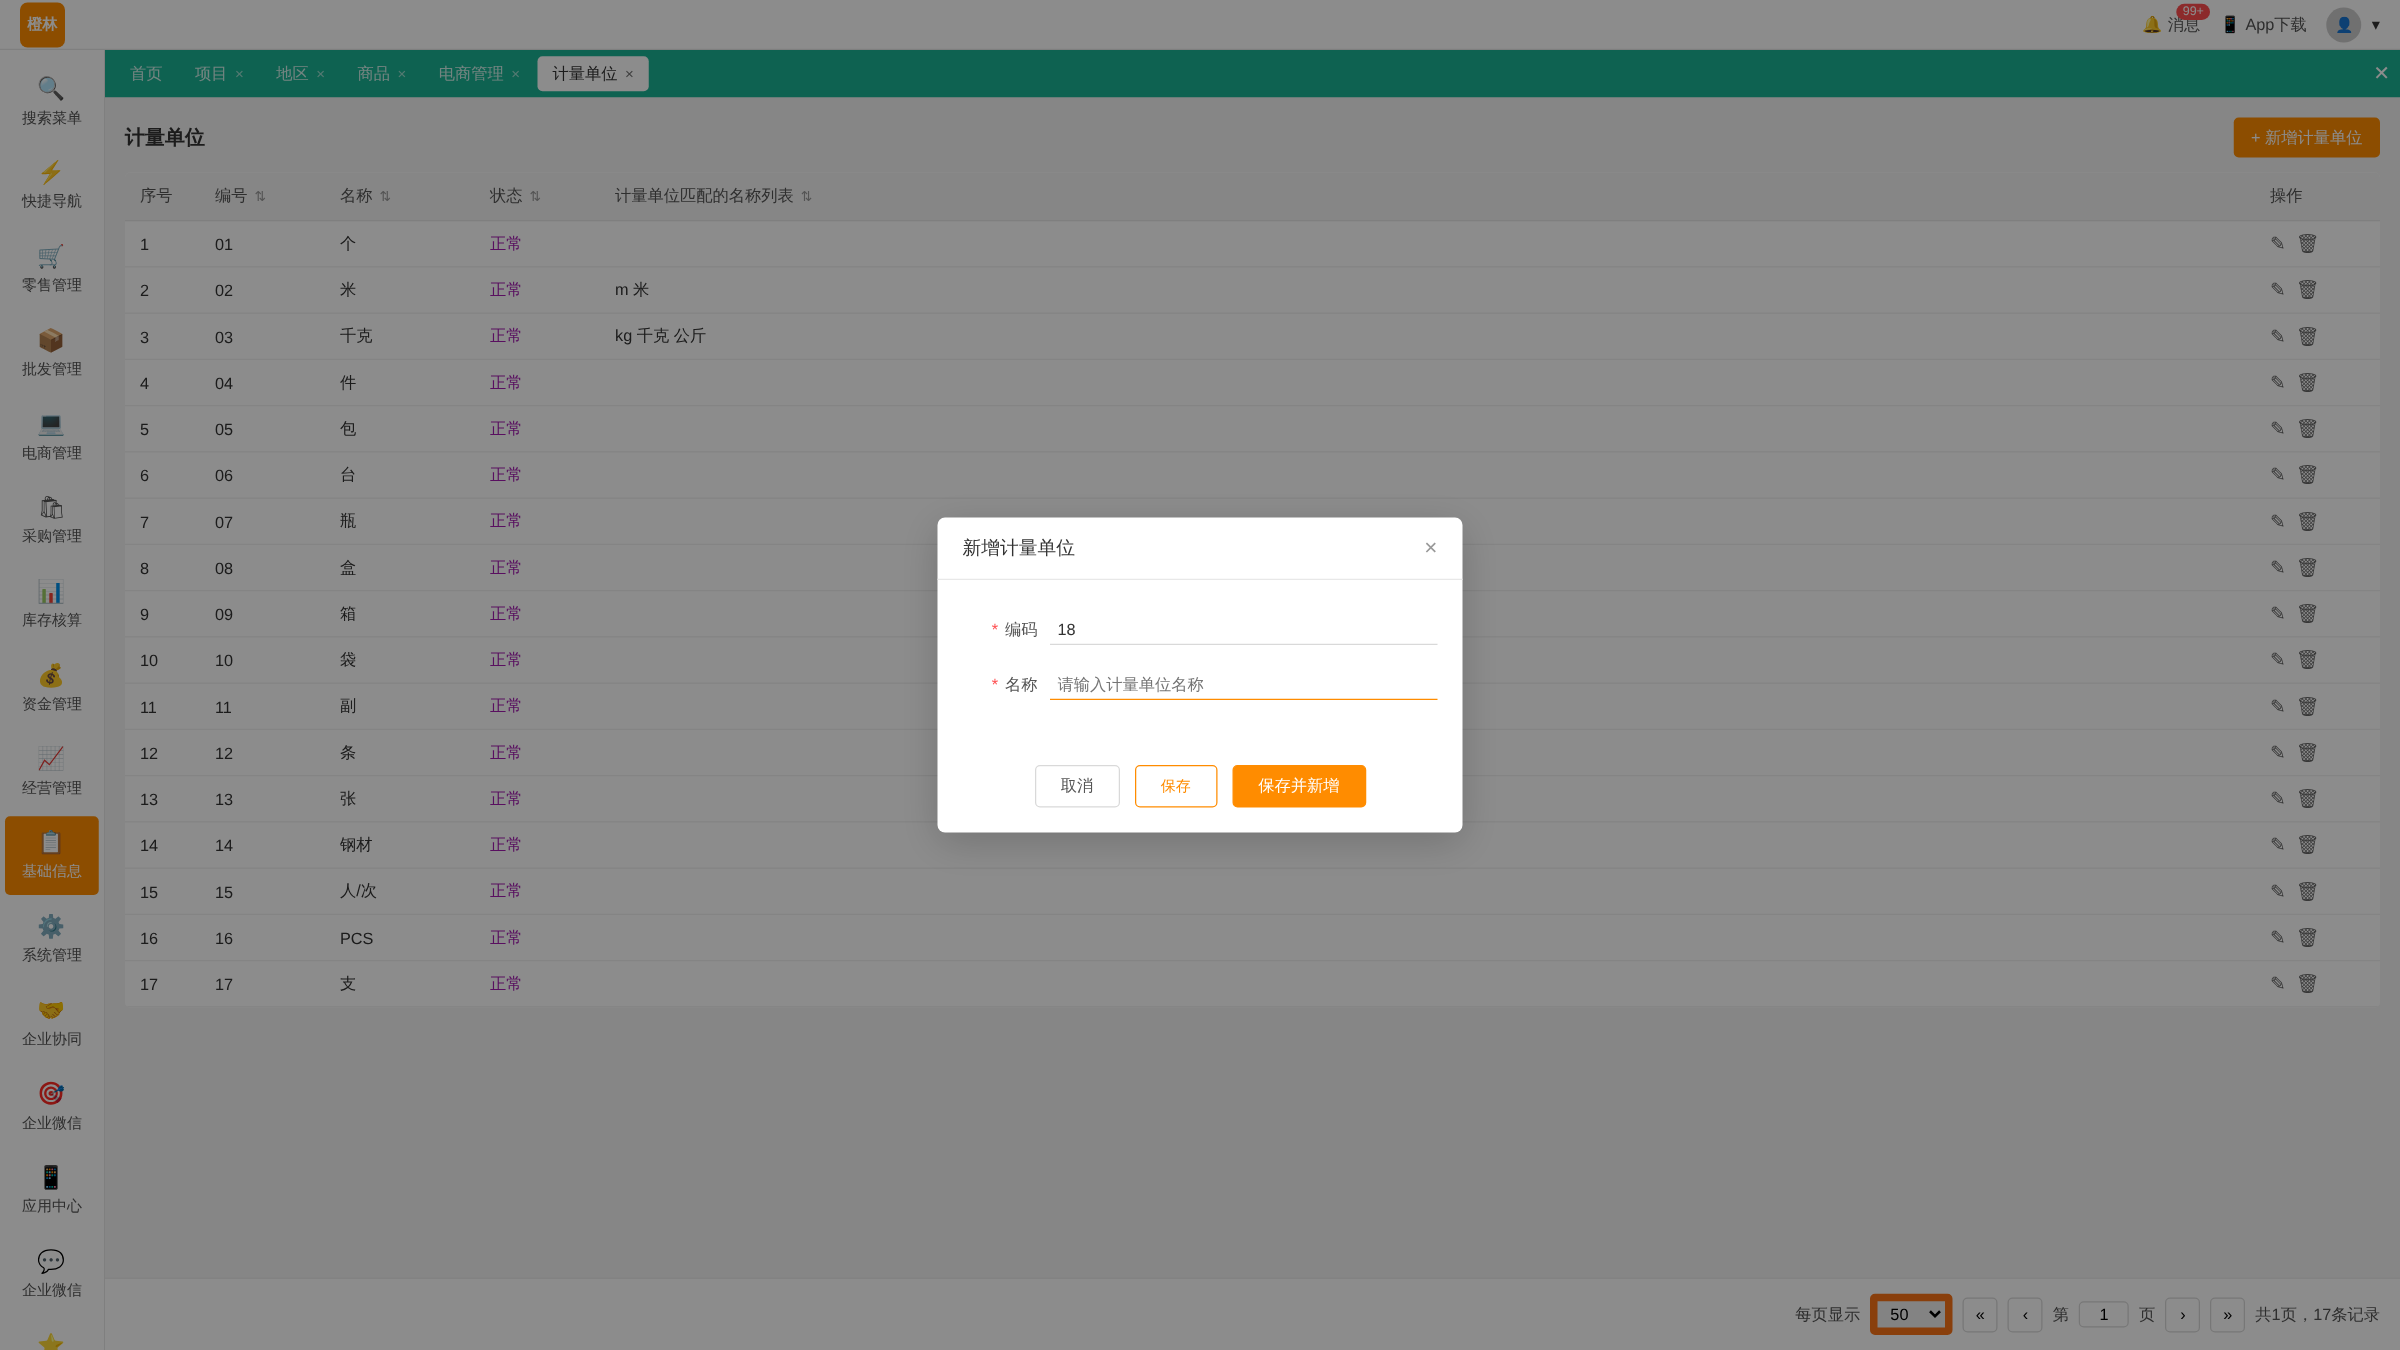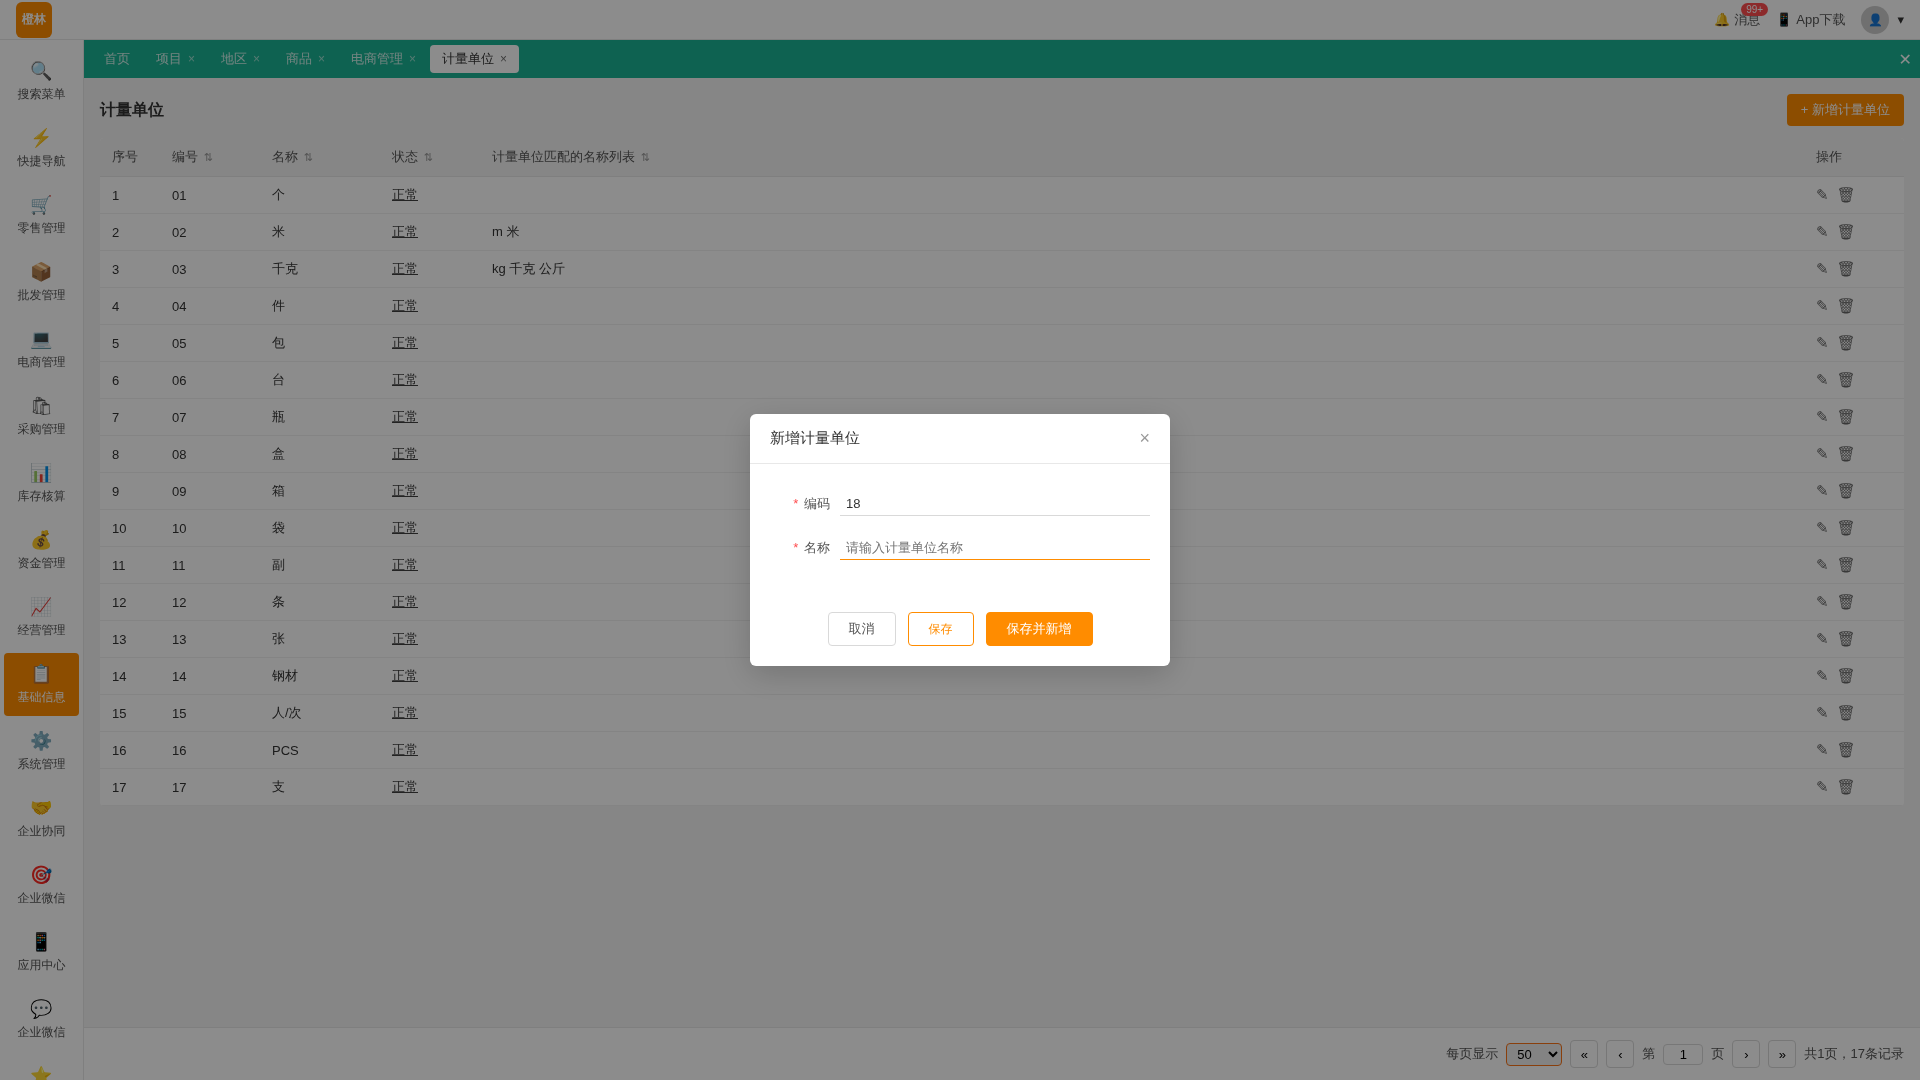--- a/index.html
+++ b/index.html
@@ -40,28 +40,28 @@
     .page-header { display: flex; align-items: center; justify-content: space-between; margin-bottom: 12px; }
     .page-title { font-size: 16px; font-weight: bold; color: #333; }
     .add-btn { background: #ff8c00; color: white; border: none; padding: 7px 14px; border-radius: 4px; cursor: pointer; font-size: 13px; }
 
     
     .table-wrap { background: #fff; border-radius: 4px; overflow: hidden; }
     table { width: 100%; border-collapse: collapse; }
     thead tr { background: #f5f5f5; }
     th { padding: 10px 12px; text-align: left; font-weight: 500; color: #555; border-bottom: 1px solid #e8e8e8; font-size: 13px; white-space: nowrap; }
     td { padding: 9px 12px; border-bottom: 1px solid #f0f0f0; font-size: 13px; color: #333; }
-    .status-normal { color: #404040; font-size: 13px; text-decoration: underline; }
+    .status-normal { color: #a21caf; font-size: 13px; }
     .action-btns { display: flex; gap: 8px; }
     .action-btn { background: none; border: none; cursor: pointer; font-size: 15px; color: #666; }
     .sort-icon { margin-left: 2px; color: #999; font-size: 11px; }
 
     
     .pagination { display: flex; align-items: center; justify-content: flex-end; padding: 12px 16px; background: #fff; border-top: 1px solid #e8e8e8; gap: 8px; font-size: 13px; color: #555; }
-    .page-size-select { border: 1px solid #f97316; border-radius: 4px; padding: 2px 6px; font-size: 13px; }
+    .page-size-select { border: 6px solid #f97316; border-radius: 4px; padding: 2px 6px; font-size: 13px; }
     .page-btn { width: 28px; height: 28px; border: 1px solid #d9d9d9; background: #fff; border-radius: 4px; cursor: pointer; display: flex; align-items: center; justify-content: center; font-size: 13px; }
     .page-input { width: 40px; border: 1px solid #d9d9d9; border-radius: 4px; padding: 2px 6px; text-align: center; font-size: 13px; }
 
     
     .overlay { position: fixed; top: 0; left: 0; width: 1920px; height: 1080px; background: rgba(0,0,0,0.45); z-index: 100; display: flex; align-items: center; justify-content: center; }
 
     
     .modal { background: #fff; border-radius: 6px; width: 420px; box-shadow: 0 8px 32px rgba(0,0,0,0.18); }
     .modal-header { padding: 14px 20px; border-bottom: 1px solid #e8e8e8; display: flex; align-items: center; justify-content: space-between; }
     .modal-title { font-size: 15px; font-weight: normal; color: #333; }

